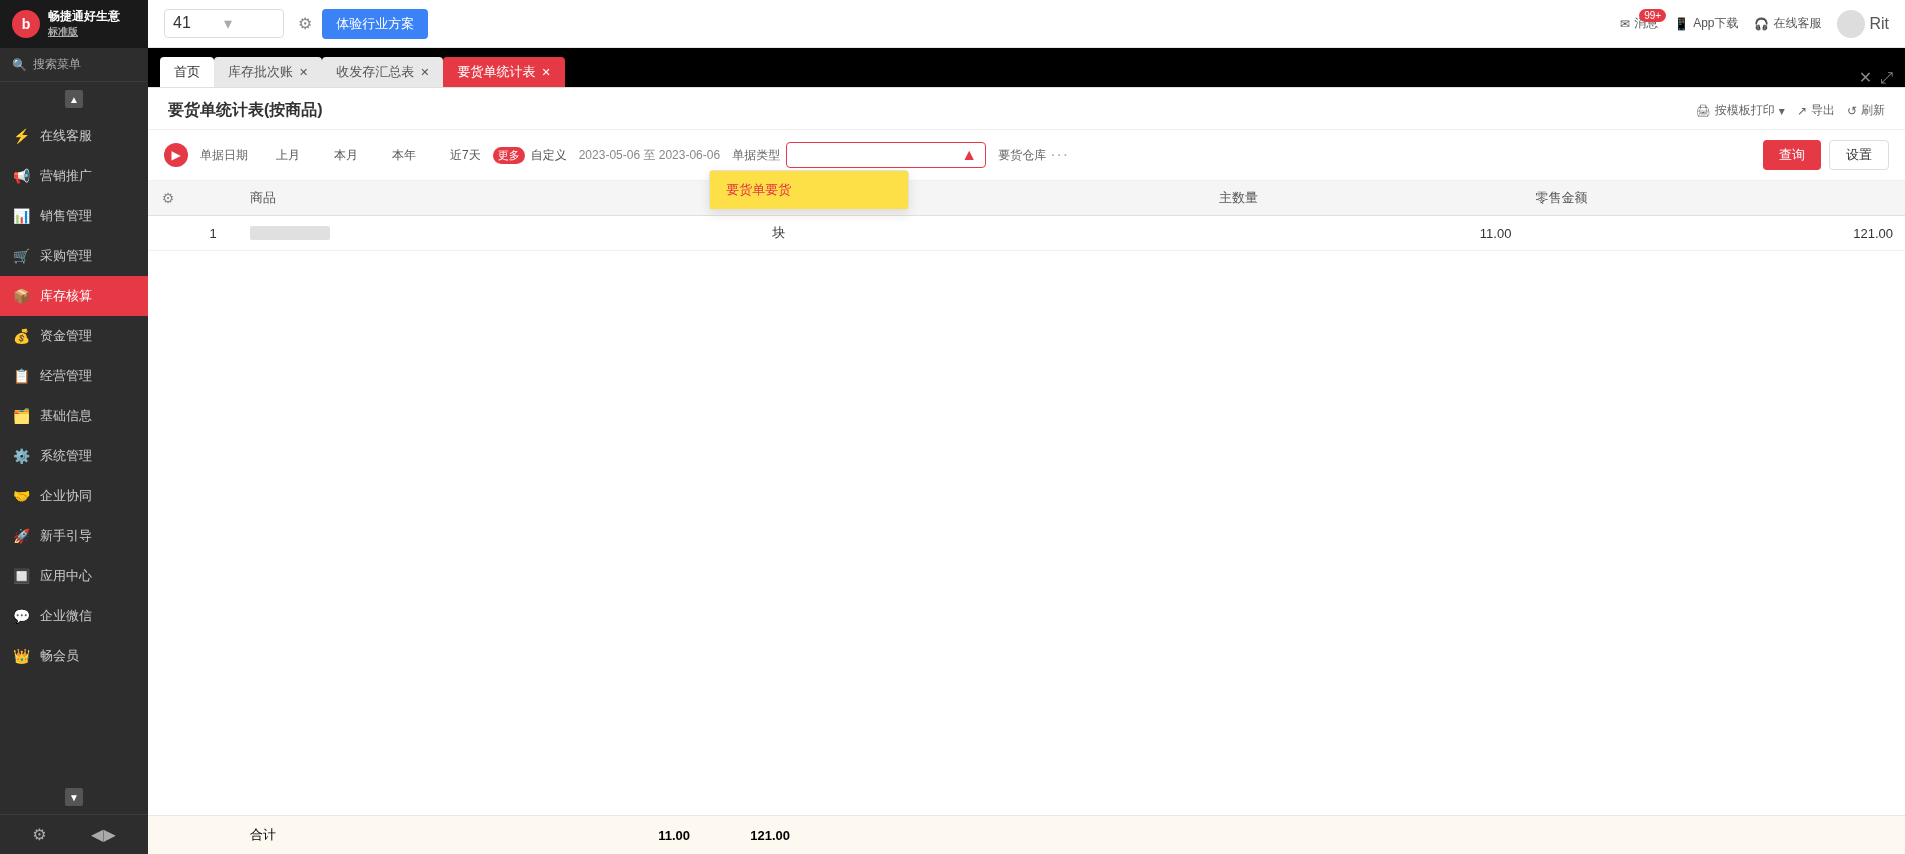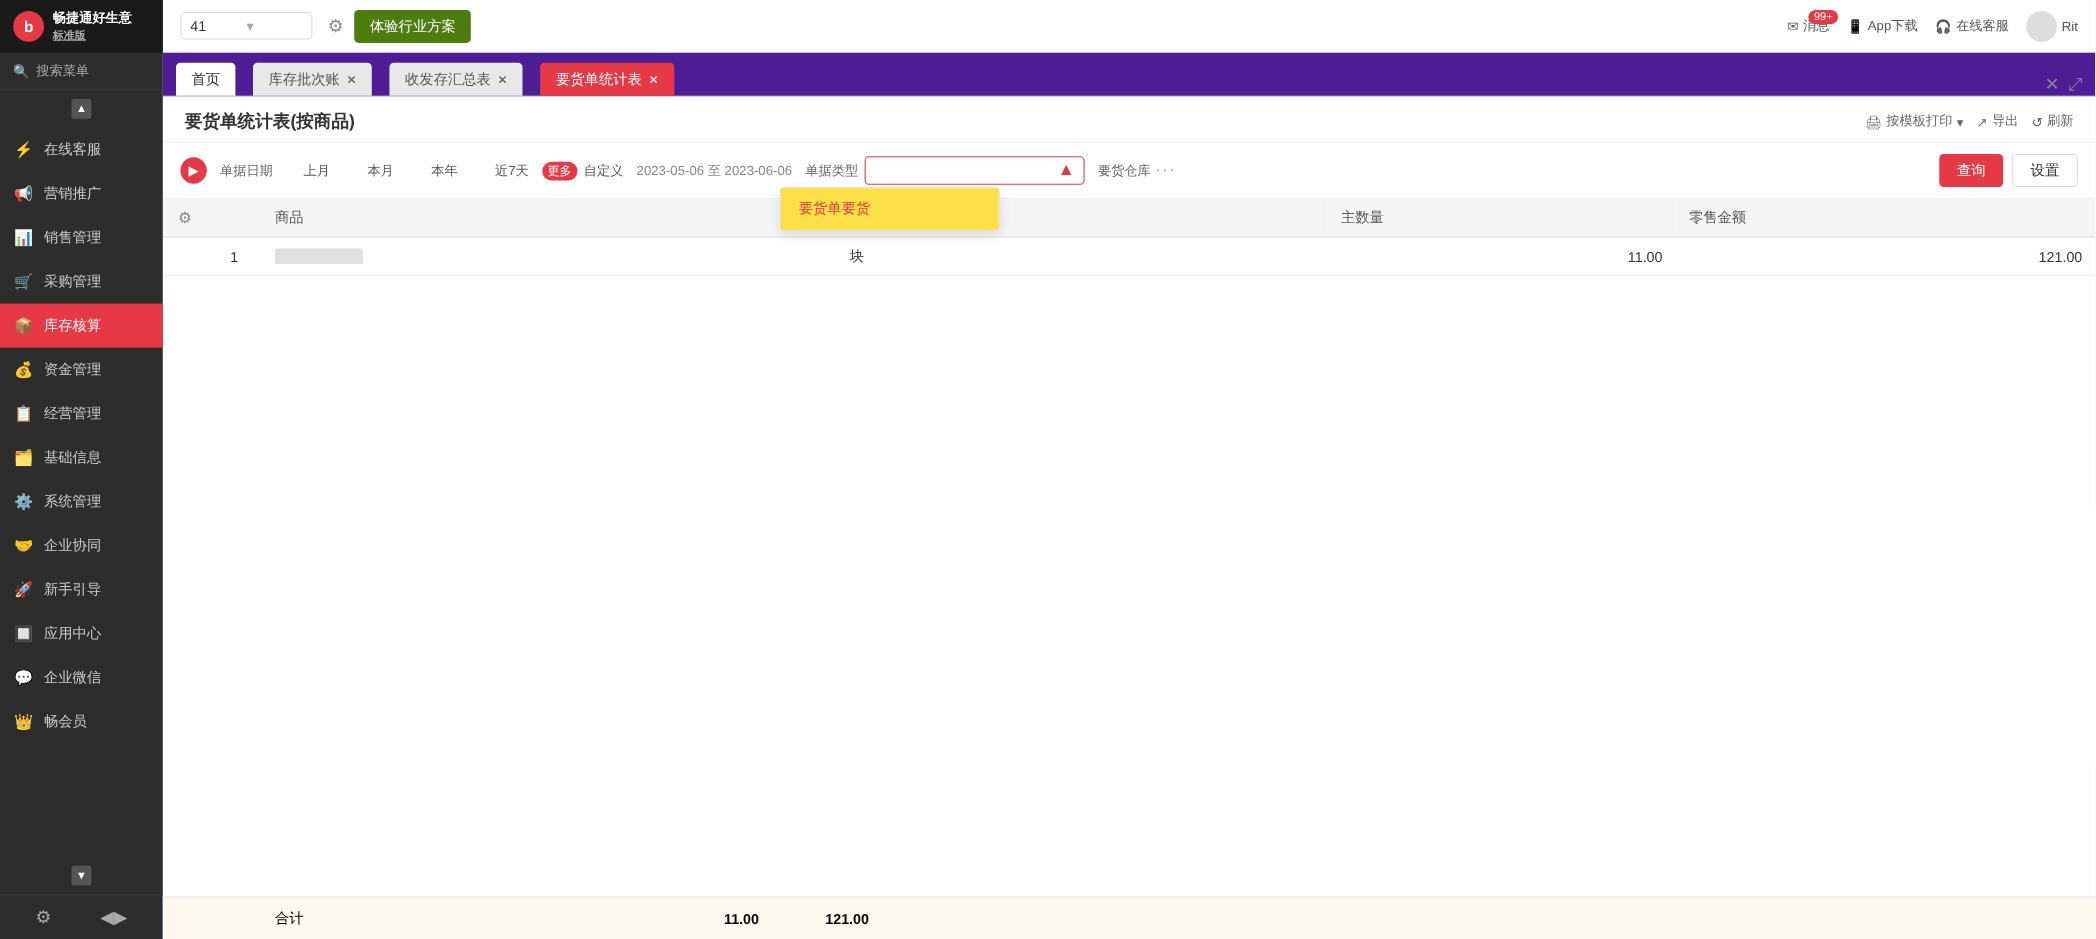--- a/index.html
+++ b/index.html
@@ -94,64 +94,63 @@
       background: #fff;
       display: flex;
       align-items: center;
       padding: 0 16px;
       border-bottom: 1px solid #e8e8e8;
       justify-content: space-between;
     }
     .topbar-left { display: flex; align-items: center; gap: 10px; }
     .topbar-selector {
       display: flex;
-      align-items: center;
       border: 1px solid #ddd;
       border-radius: 4px;
       padding: 4px 8px;
-      font-size: 13px;
+      font-size: 16px;
       color: #333;
       cursor: pointer;
       min-width: 120px;
     }
     .topbar-selector span { flex: 1; }
     .topbar-gear { color: #888; cursor: pointer; font-size: 16px; margin-left: 4px; }
     .topbar-industry-btn {
-      background: #4d7c0f;
+      background: #3b82f6;
       color: white;
       border: none;
       border-radius: 4px;
       padding: 6px 14px;
       font-size: 13px;
       cursor: pointer;
     }
     .topbar-right { display: flex; align-items: center; gap: 16px; }
     .topbar-badge-item { display: flex; align-items: center; gap: 4px; color: #555; font-size: 12px; cursor: pointer; position: relative; }
     .badge {
       background: #e63946;
       color: white;
       border-radius: 10px;
       font-size: 10px;
       padding: 1px 5px;
       position: absolute;
       top: -6px;
       right: -8px;
     }
     .avatar { width: 28px; height: 28px; background: #ddd; border-radius: 50%; }
-    .avatar-text { font-size: 12px; color: #555; }
+    .avatar-text { font-size: 16px; color: #555; }
 
     
     .tabbar {
       height: 40px;
-      background: #4c1d95;
+      background: #000000;
       display: flex;
       align-items: flex-end;
       padding: 0 12px;
       border-bottom: 1px solid #e0e0e0;
-      gap: 16px;
+      gap: 0;
     }
     .tab {
       display: flex;
       align-items: center;
       padding: 6px 14px;
       font-size: 13px;
       cursor: pointer;
       background: #e8e8e8;
       border-radius: 4px 4px 0 0;
       color: #555;

